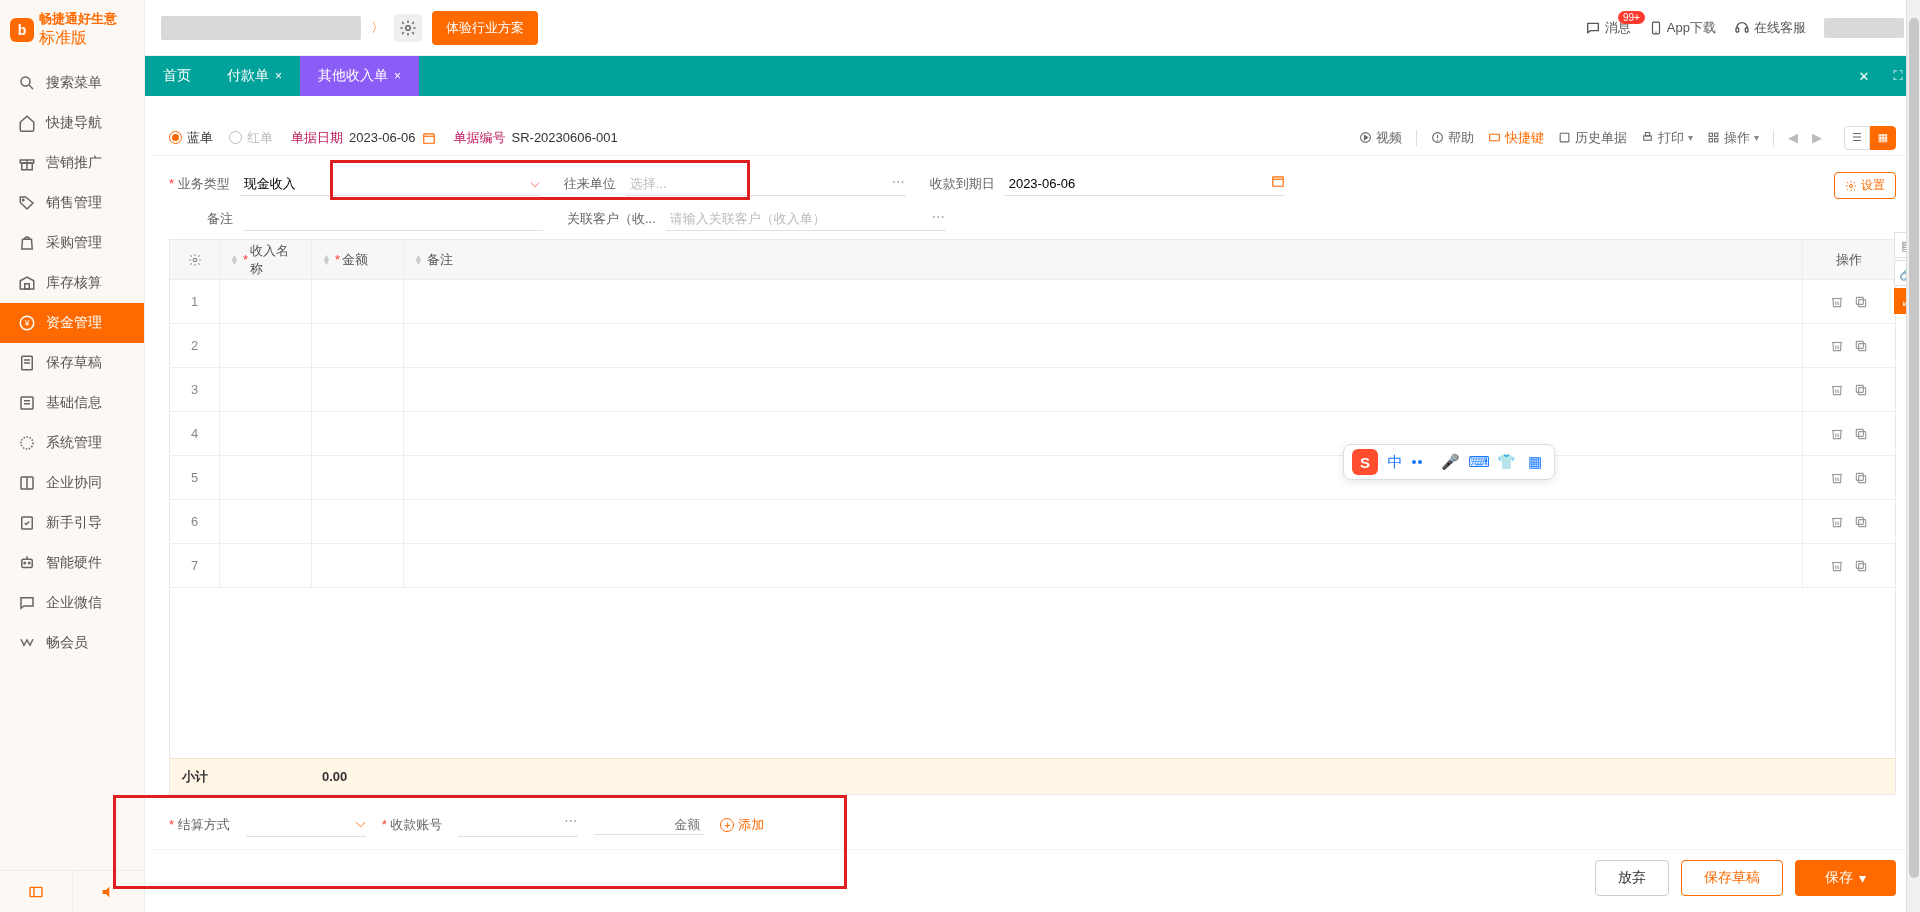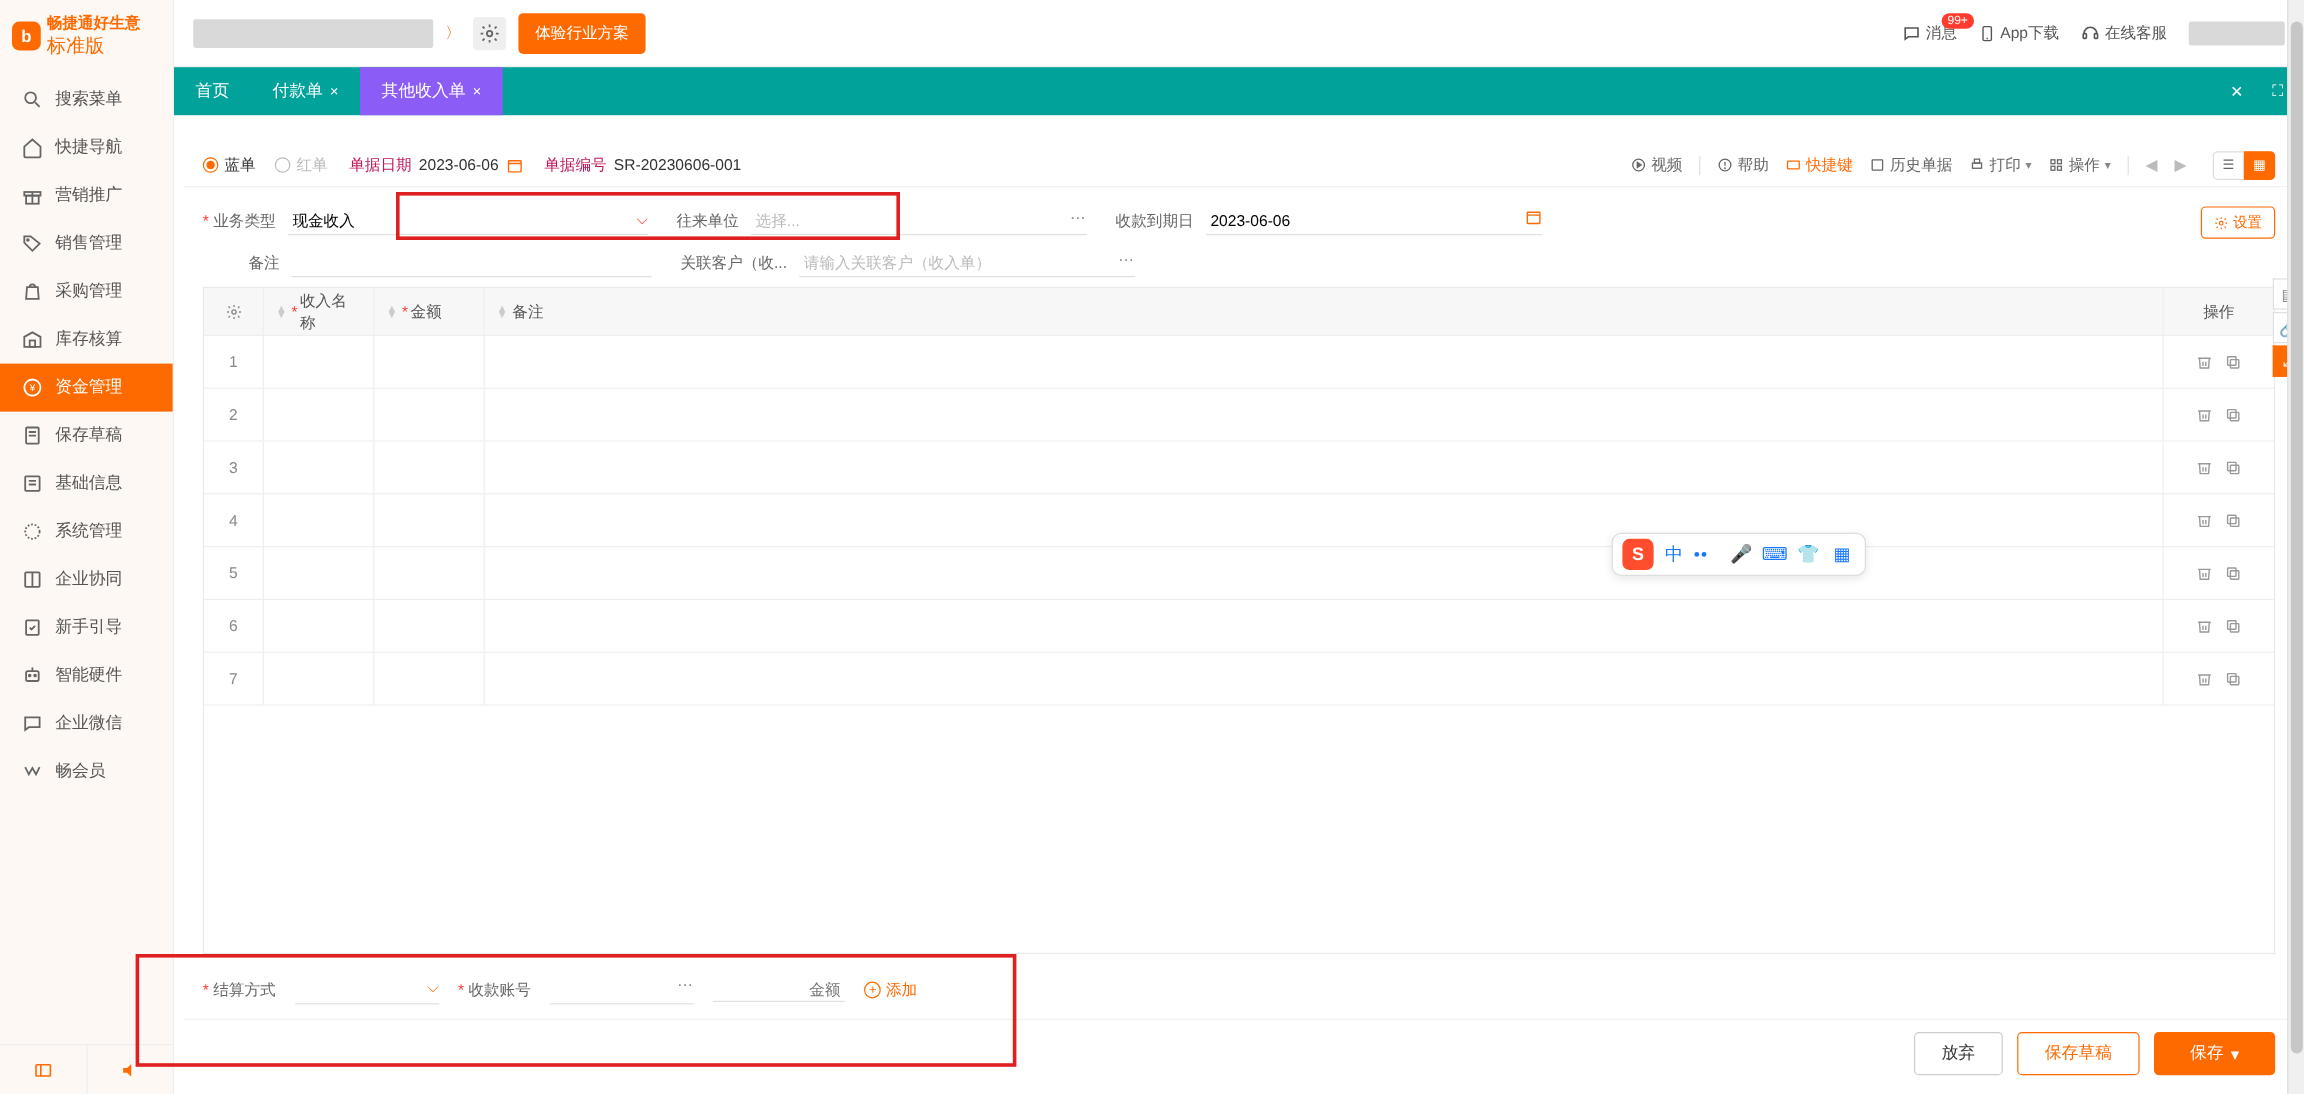--- a/index.html
+++ b/index.html
@@ -682,20 +682,27 @@
                     </span>
                     <span class="op-ic">
                       <svg width="14" height="14" viewBox="0 0 24 24" fill="none" stroke="#999" stroke-width="2">
                         <rect x="8" y="8" width="12" height="12" rx="1"></rect>
                         <rect x="4" y="4" width="12" height="12" rx="1"></rect>
                       </svg>
                     </span>
                   </div>
                 </div>
               </div>
+            <div class="tfoot">
+              <div class="td" style="width:50px;justify-content:center;font-weight:bold">小计</div>
+              <div class="td" style="width:92px"></div>
+              <div class="td" style="width:92px;font-weight:bold">0.00</div>
+              <div class="td" style="flex:1"></div>
+              <div class="td" style="width:92px"></div>
+            </div>
           </div>
           <div class="fake-scroll-v"></div>
         </div>
 
         <div class="settle-row">
           <div class="highlight-box hl2"></div>
           <span class="ff-label"><span style="color:#ff3b30">* </span><span>结算方式</span></span>
           <div class="dd">
               <span class="chev">⌵</span>
             </div>

